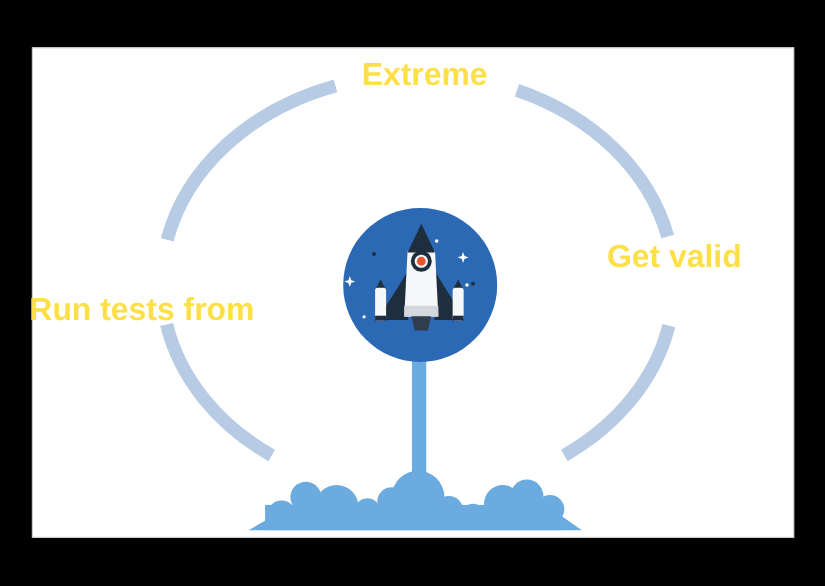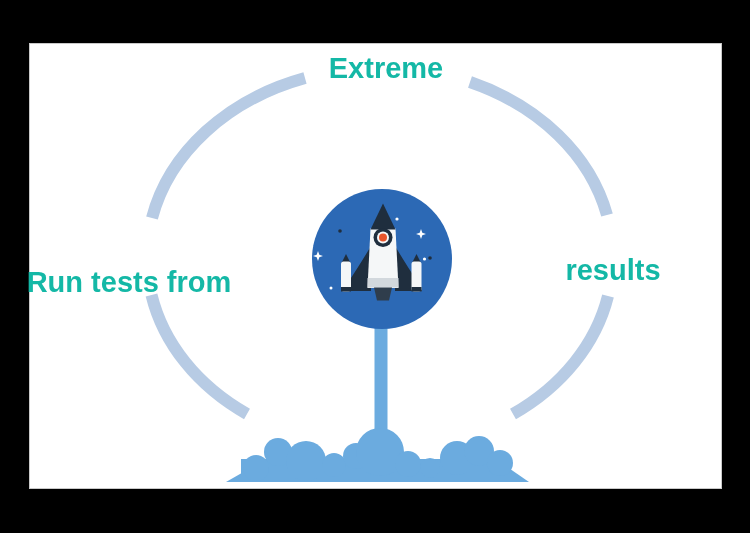--- a/index.html
+++ b/index.html
@@ -18,21 +18,21 @@
     border: 1px solid #c9c9c9;
   }
   .diagram-svg {
     position: absolute;
     left: 0; top: 0;
     width: 750px; height: 533px;
     pointer-events: none;
   }
   .label {
     position: absolute;
-    color: #14b8a6;
+    color: #fde047;
     font-weight: 700;
     font-size: 29px;
     line-height: 36px;
     text-align: center;
     letter-spacing: 0px;
   }
   .label-top   { left: 236px; top: 50px;  width: 300px; }
   .label-left  { left: 0px;   top: 220px; width: 258px; margin-top: 44px; }
   .label-right { left: 494px; top: 216px; width: 238px; }
 </style>
@@ -117,15 +117,14 @@
 
 <div class="label label-top">
   <span>Extreme</span><br>
 </div>
 
 <div class="label label-left">
   <span>Run tests from</span><br>
 </div>
 
 <div class="label label-right">
-  <br>
-  <span>results</span>
+  <span>Get valid</span><br>
 </div>
 
 </body></html>

